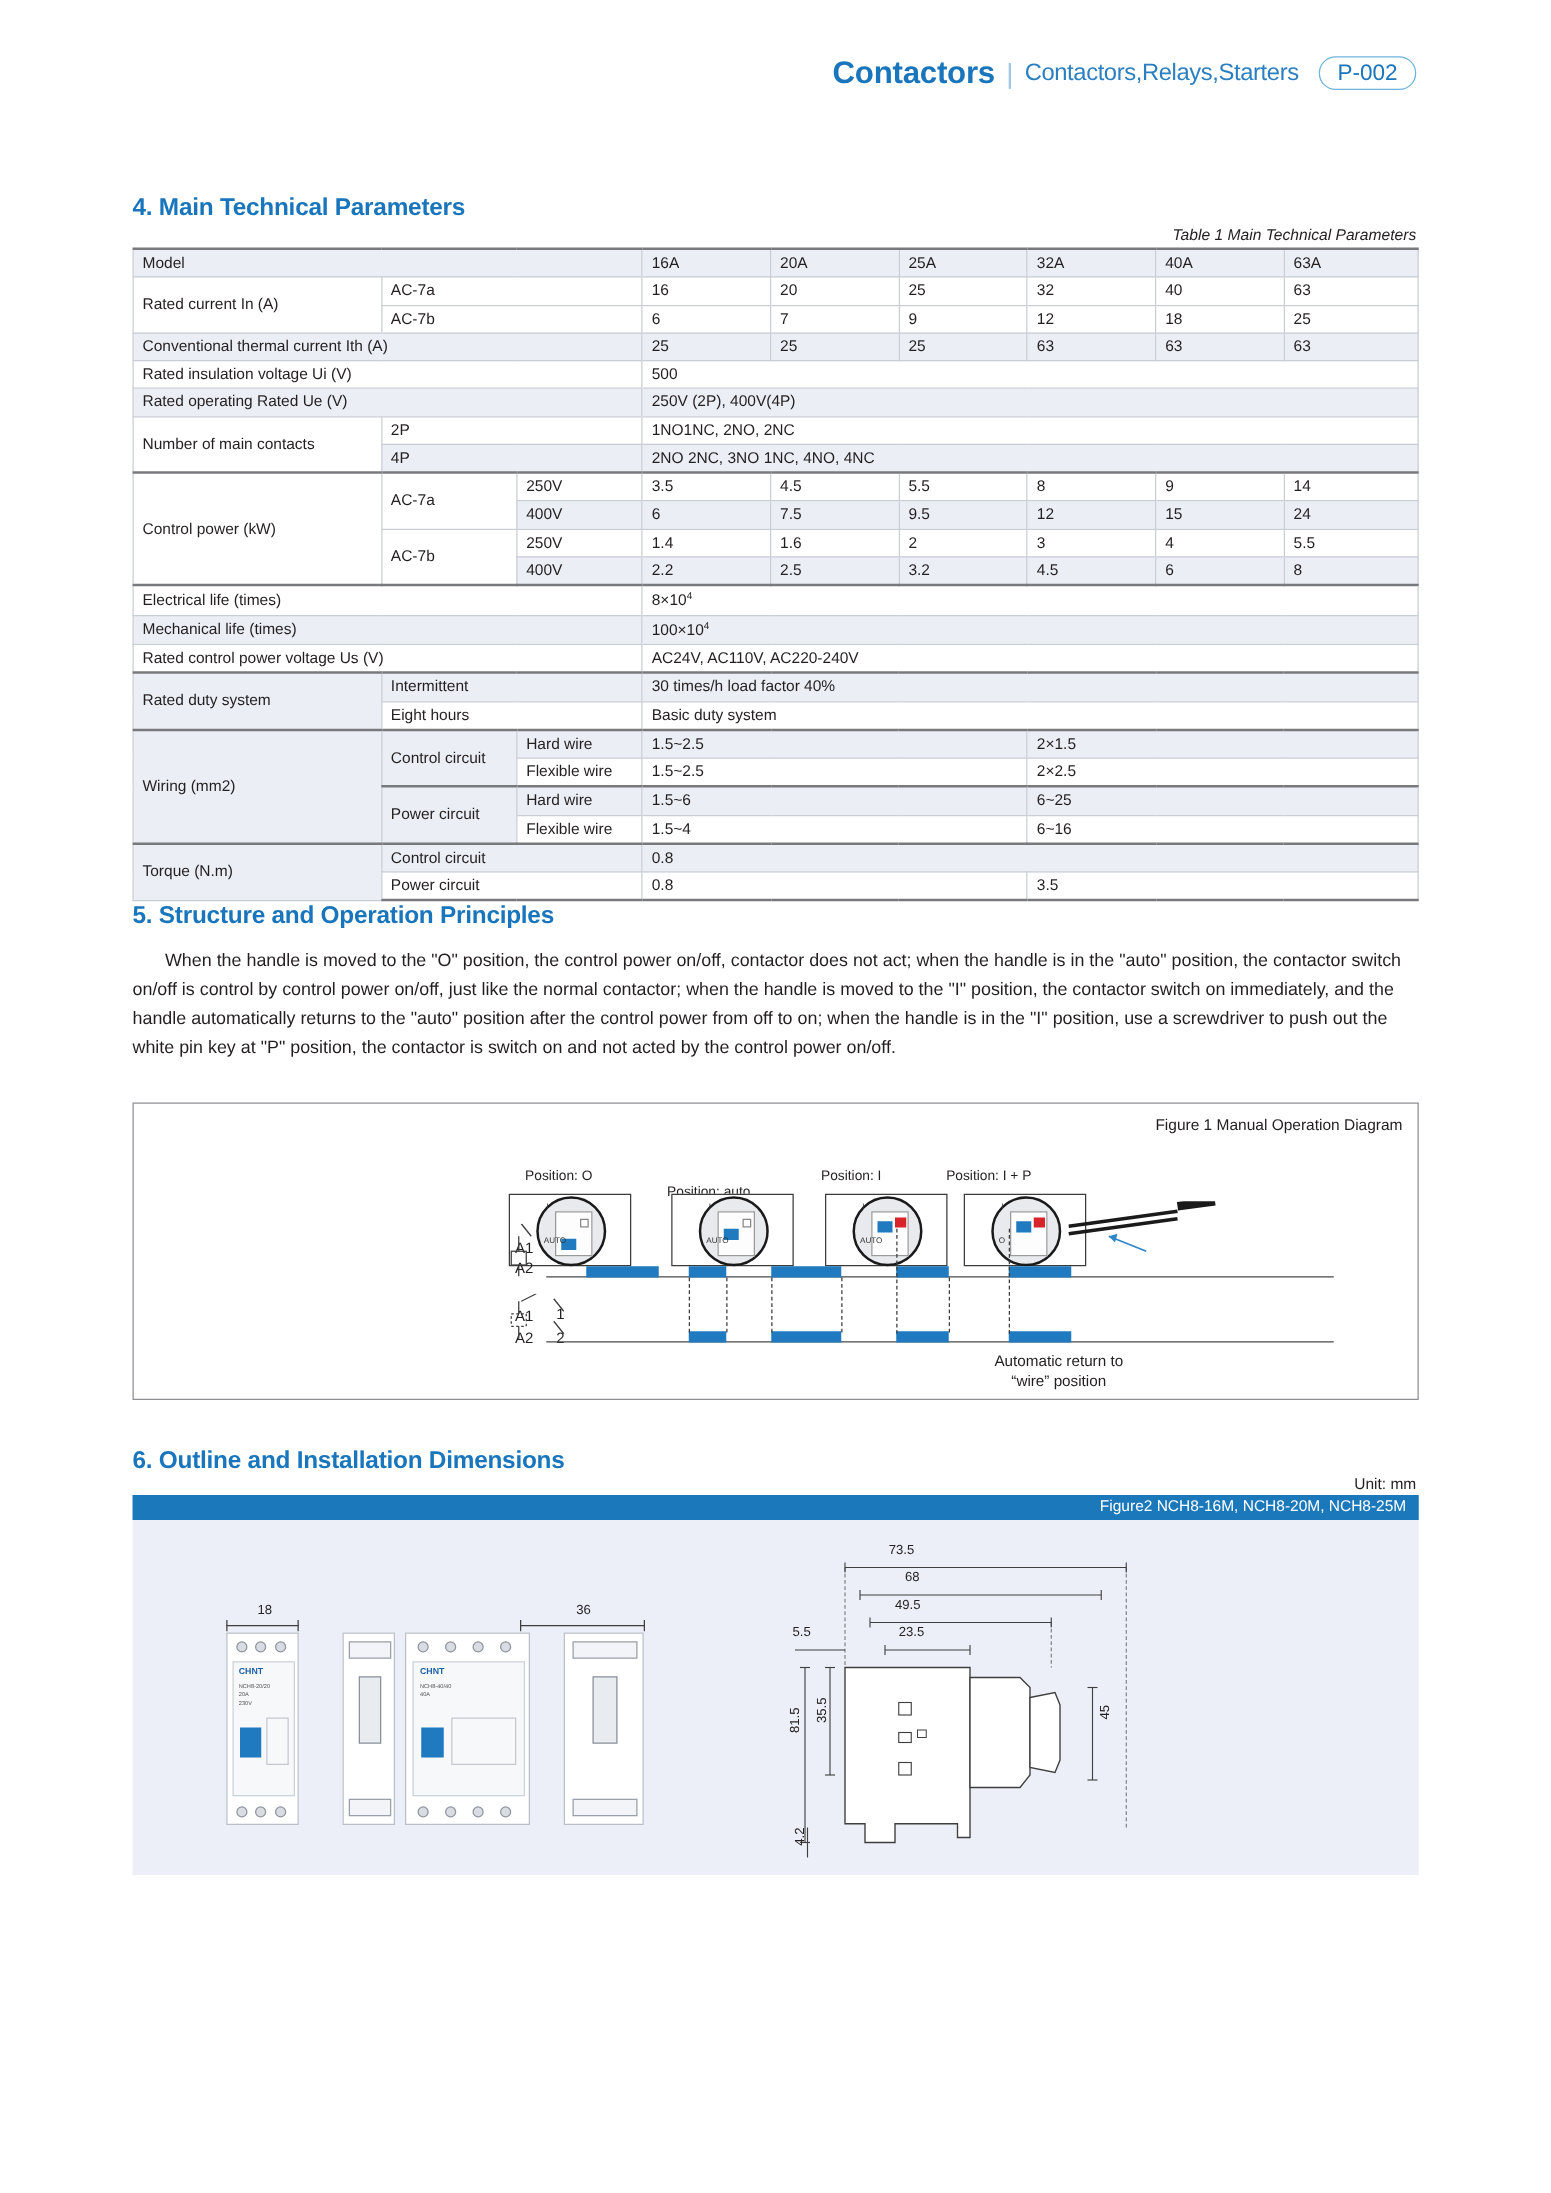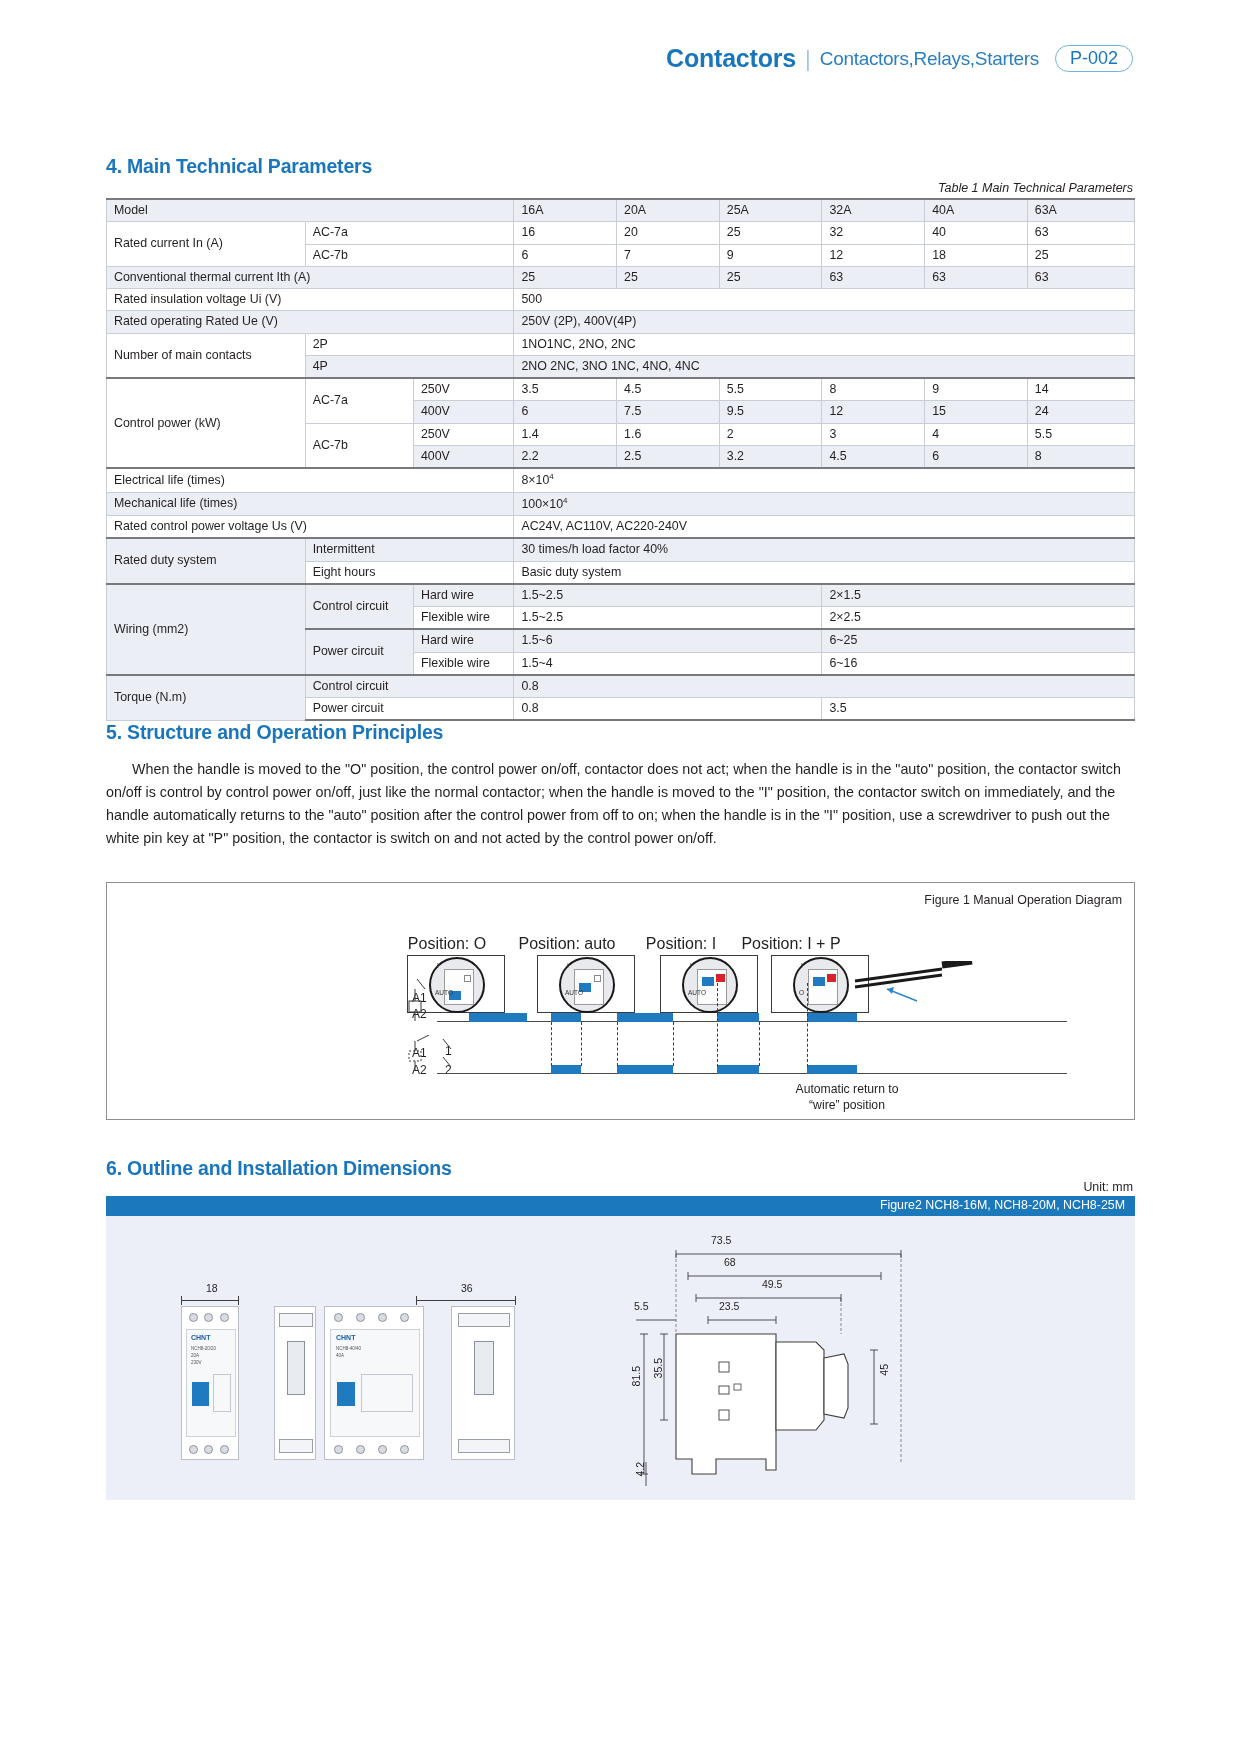--- a/index.html
+++ b/index.html
@@ -77,23 +77,23 @@
     width: 1029px; height: 238px;
     border: 1px solid #8d8f92; background: #fff;
   }
   .fig1-cap { position: absolute; right: 12px; top: 10px; font-size: 12.4px; }
   .fig1-title {
     position: absolute; top: 20px; left: 0; width: 100%;
     text-align: center; font-size: 23px; letter-spacing: 4px; color: #231f20;
   }
   .fig1-title span { margin-left: -90px; }
   .poslabels { position: absolute; top: 52px; left: 280px; width: 460px; display: flex; }
-  .poslabels div { font-size: 16px; text-align: center; }
+  .poslabels div { font-size: 11px; text-align: center; }
   .pl1 { width: 120px; }
-  .pl2 { width: 120px; }
+  .pl2 { width: 120px; margin-top: 13px; }
   .pl3 { width: 108px; }
   .pl4 { width: 112px; }
   .autoret {
     position: absolute; left: 660px; top: 198px; width: 160px;
     text-align: center; font-size: 12.2px; line-height: 1.35;
   }
   .termlabel { position: absolute; font-size: 12px; }
   .ft-a1 { left: 305px; top: 108px; }
   .ft-a2 { left: 305px; top: 124px; }
   .ft-b1 { left: 305px; top: 163px; }
@@ -563,20 +563,20 @@
 
     <line x1="258" y1="126" x2="258" y2="200" stroke="#3f3f3f" stroke-width="0.9"></line>
     <line x1="254" y1="126" x2="262" y2="126" stroke="#3f3f3f" stroke-width="0.9"></line>
     <line x1="254" y1="200" x2="262" y2="200" stroke="#3f3f3f" stroke-width="0.9"></line>
 
     <line x1="30" y1="238" x2="30" y2="262" stroke="#3f3f3f" stroke-width="0.9"></line>
   </svg>
 
   <div class="dimtxt" style="left:605px; top:18px;">73.5</div>
   <div class="dimtxt" style="left:618px; top:40px;">68</div>
-  <div class="dimtxt" style="left:610px; top:62px;margin-left:46px;">49.5</div>
+  <div class="dimtxt" style="left:610px; top:62px;">49.5</div>
   <div class="dimtxt" style="left:613px; top:84px;">23.5</div>
   <div class="dimtxt" style="left:528px; top:84px;">5.5</div>
   <div class="dimtxt vert" style="left:524px; top:150px;">81.5</div>
   <div class="dimtxt vert" style="left:546px; top:142px;">35.5</div>
   <div class="dimtxt vert" style="left:772px; top:148px;">45</div>
   <div class="dimtxt vert" style="left:528px; top:246px;">4.2</div>
 </div>
 
 </body></html>

